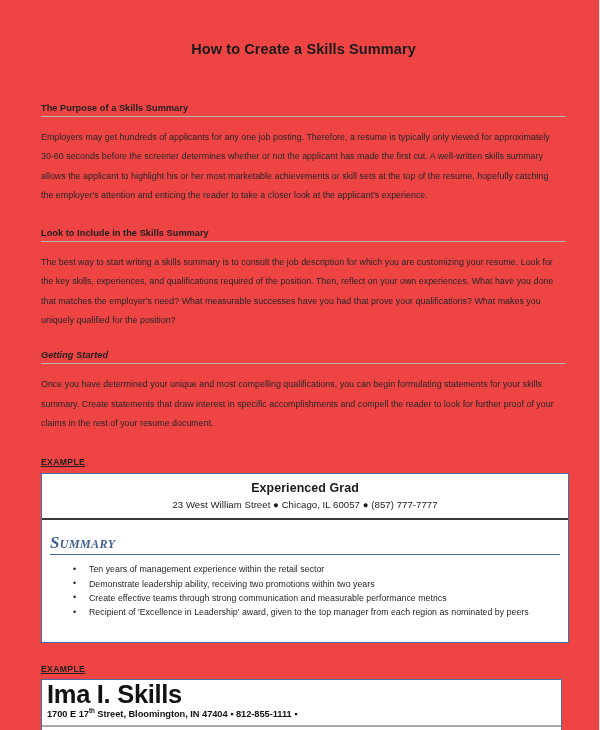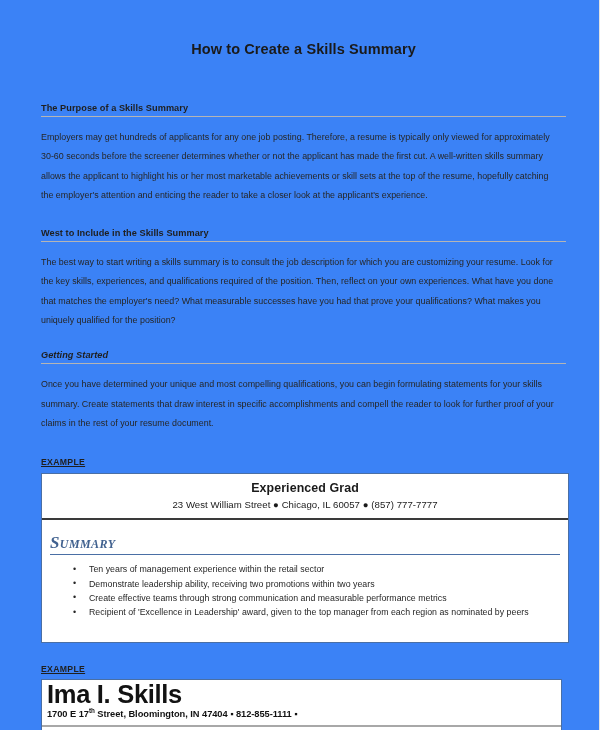--- a/index.html
+++ b/index.html
@@ -12,21 +12,21 @@
     height: 730px;
     font-family: "Liberation Sans", sans-serif;
     color: #231f20;
     overflow: hidden;
     position: relative;
   }
   .page {
     position: relative;
     width: 600px;
     height: 730px;
-    background: #3b82f6;
+    background: #ef4444;
     box-sizing: border-box;
     border-right: 1px solid #e3e3e3;
   }
   .content {
     position: absolute;
     left: 41px;
     top: 0;
     width: 525px;
   }
 
@@ -194,21 +194,21 @@
 <body>
 
 <div class="page">
   <div class="content">
 
     <div class="doc-title">How to Create a Skills Summary</div>
 
     <div class="section-head sec-purpose">The Purpose of a Skills Summary</div>
     <div class="body-par">Employers may get hundreds of applicants for any one job posting. Therefore, a resume is typically only viewed for approximately 30-60 seconds before the screener determines whether or not the applicant has made the first cut. A well-written skills summary allows the applicant to highlight his or her most marketable achievements or skill sets at the top of the resume, hopefully catching the employer's attention and enticing the reader to take a closer look at the applicant's experience.</div>
 
-    <div class="section-head sec-include">West to Include in the Skills Summary</div>
+    <div class="section-head sec-include">Look to Include in the Skills Summary</div>
     <div class="body-par">The best way to start writing a skills summary is to consult the job description for which you are customizing your resume. Look for the key skills, experiences, and qualifications required of the position. Then, reflect on your own experiences. What have you done that matches the employer's need? What measurable successes have you had that prove your qualifications? What makes you uniquely qualified for the position?</div>
 
     <div class="section-head sec-getting">Getting Started</div>
     <div class="body-par">Once you have determined your unique and most compelling qualifications, you can begin formulating statements for your skills summary. Create statements that draw interest in specific accomplishments and compell the reader to look for further proof of your claims in the rest of your resume document.</div>
 
     <div class="example-label ex1-label">EXAMPLE</div>
 
     <div class="resume-box-1">
       <div class="rb1-header">
         <div class="rb1-name">Experienced Grad</div>

